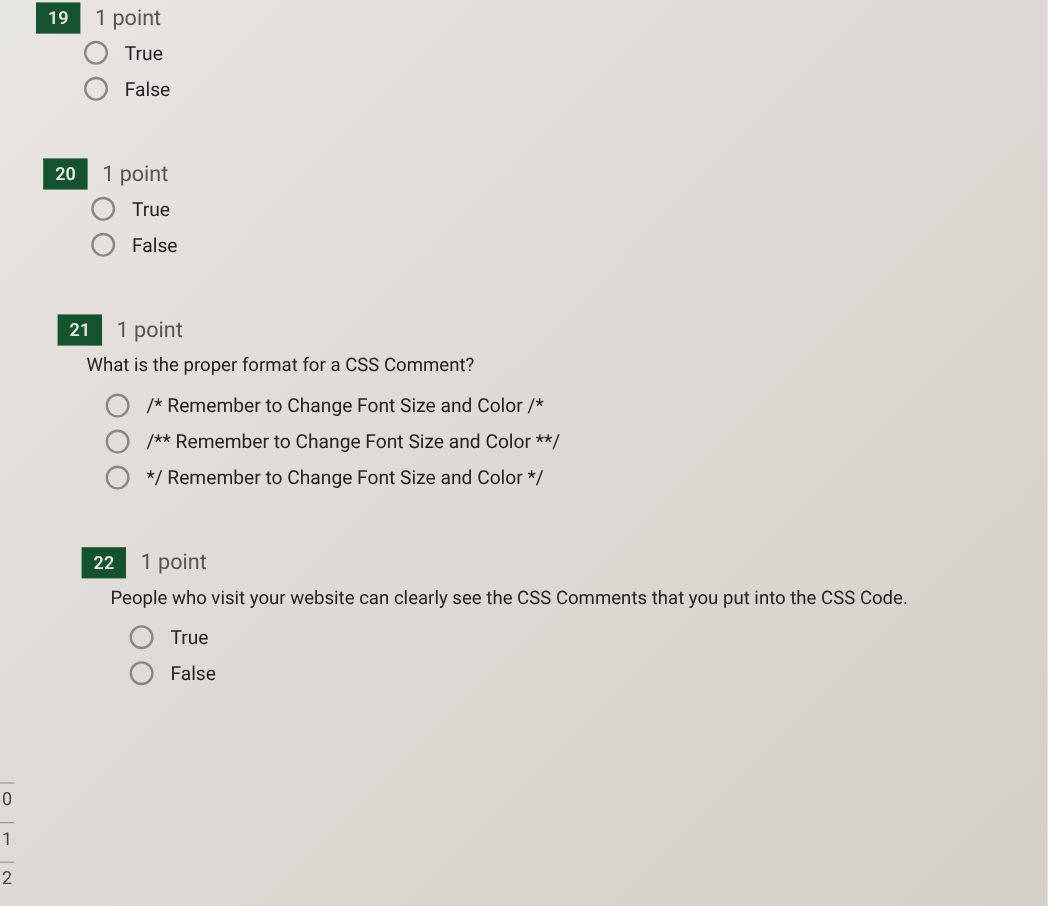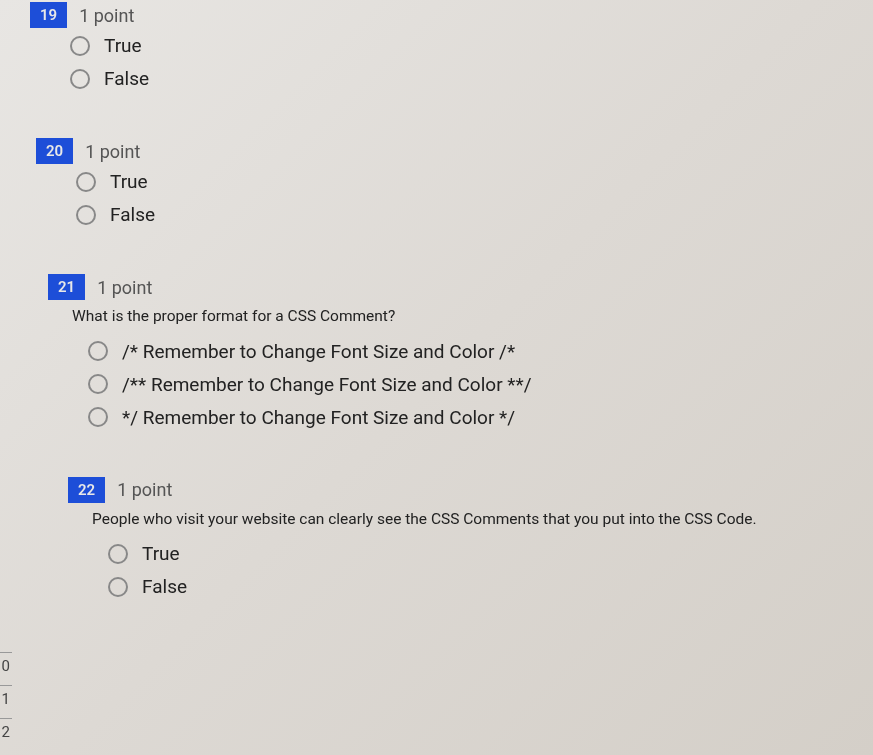--- a/index.html
+++ b/index.html
@@ -23,21 +23,21 @@
       margin-bottom: 48px;
       padding-left: 30px;
     }
     .question-header {
       display: flex;
       align-items: center;
       gap: 12px;
       margin-bottom: 6px;
     }
     .question-number {
-      background: #1d4ed8;
+      background: #14532d;
       color: #e8e8e8;
       font-weight: 600;
       font-size: 15px;
       padding: 4px 10px;
       min-width: 34px;
       text-align: center;
     }
     .points {
       color: #555;
       font-size: 18px;
@@ -61,21 +61,21 @@
     .radio-circle {
       width: 20px;
       height: 20px;
       border: 2px solid #888;
       border-radius: 50%;
       flex-shrink: 0;
       background: transparent;
       cursor: pointer;
     }
     .option-text {
-      font-size: 19px;
+      font-size: 16px;
       color: #222;
     }
     .q20 { padding-left: 36px; }
     .q21 { padding-left: 48px; }
     .q22 { padding-left: 68px; }
     .side-nav {
       position: absolute;
       left: 0;
       bottom: 10px;
       width: 10px;

